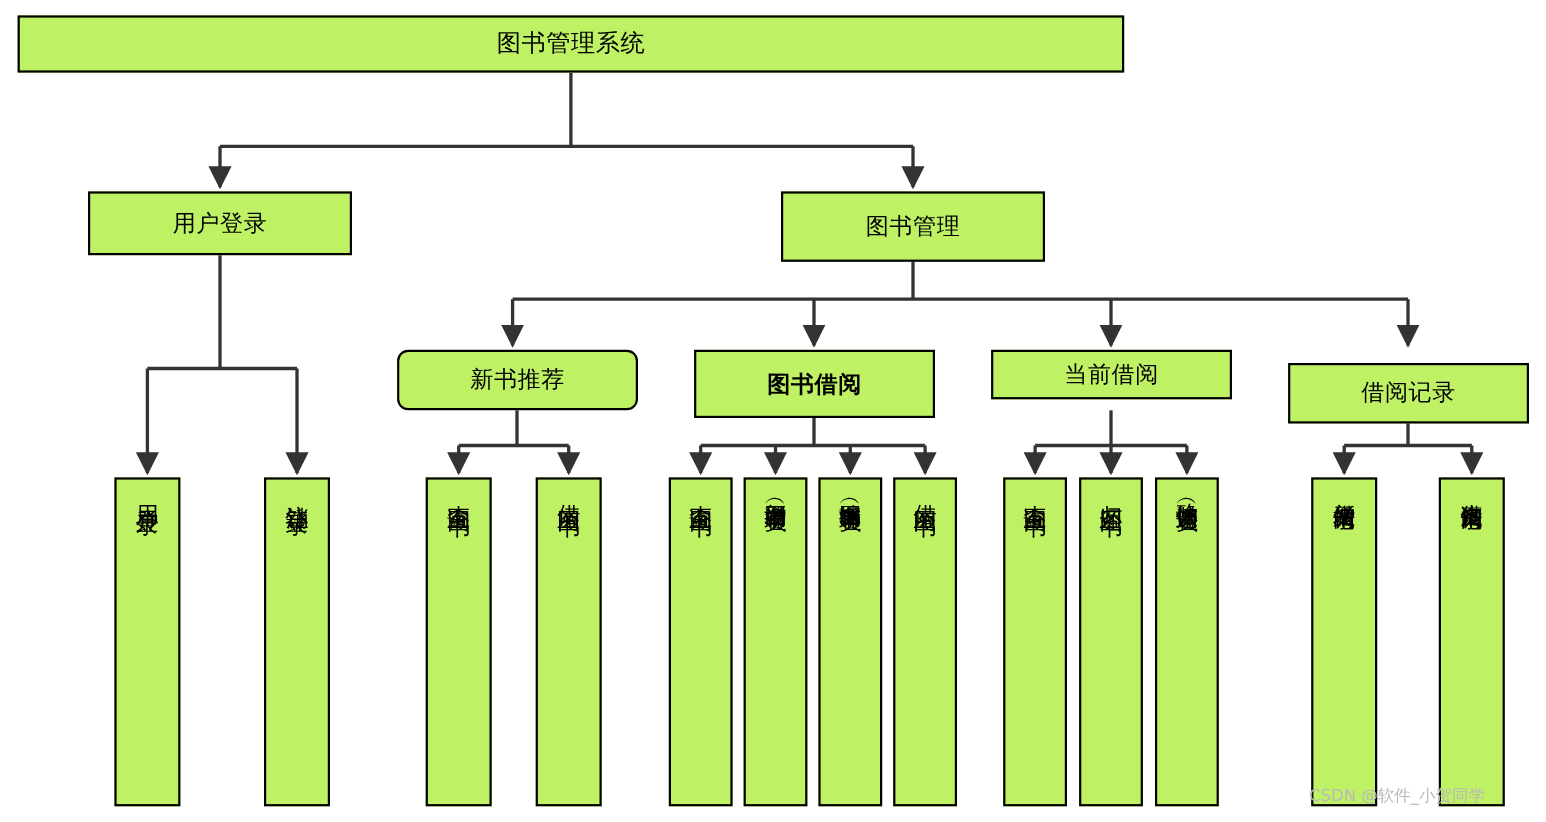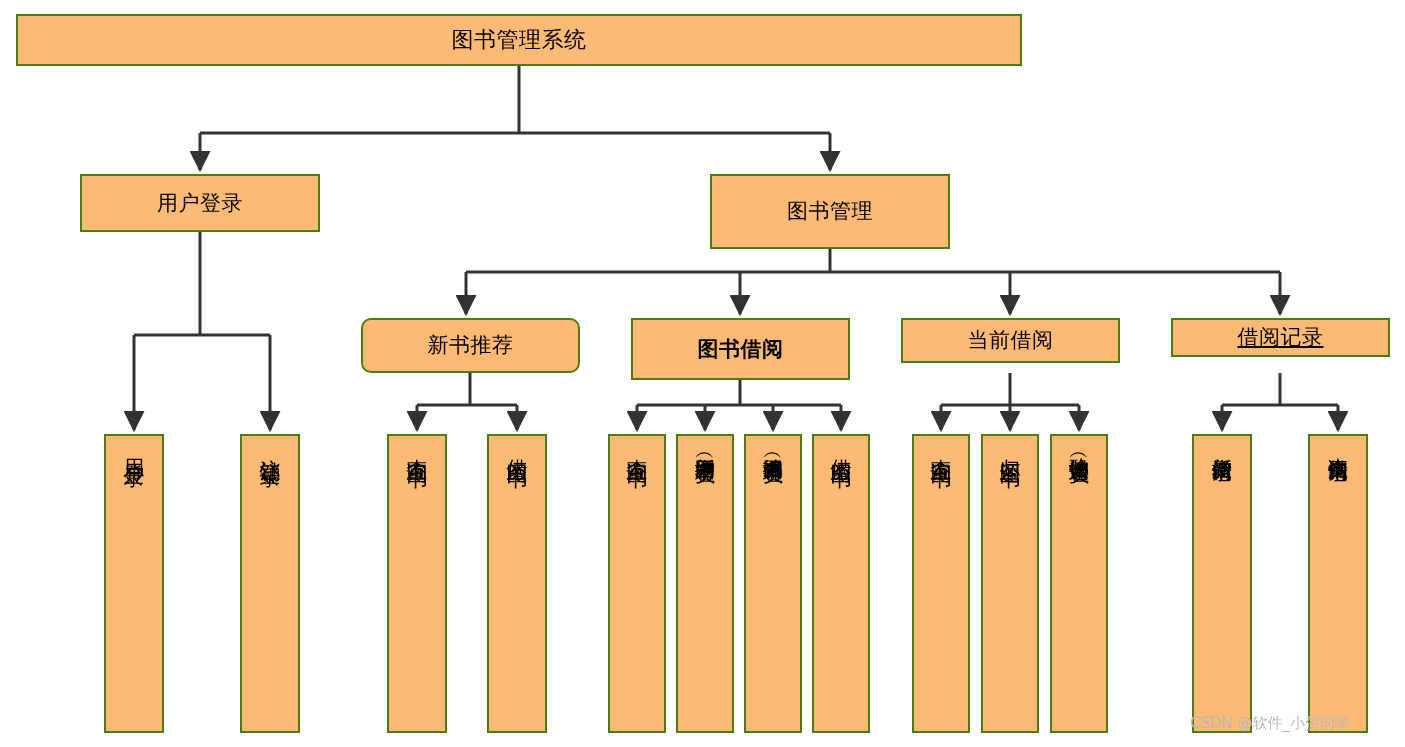--- a/index.html
+++ b/index.html
@@ -22,22 +22,22 @@
     position: absolute;
     left: 0;
     top: 0;
     width: 1405px;
     height: 747px;
     pointer-events: none;
   }
   .node {
     position: absolute;
     box-sizing: border-box;
-    background: #fdba74;
-    border: 2px solid #4d7c0f;
+    background: #bef264;
+    border: 2px solid #000000;
     display: flex;
     align-items: center;
     justify-content: center;
     color: #000000;
     z-index: 2;
   }
   .node-label {
     display: block;
     text-align: center;
     line-height: 1.18;
@@ -136,34 +136,34 @@
     </g>
   </svg>
 
   <div class="node horiz root" style="left:16px; top:14px; width:1006px; height:52px;">
     <span class="node-label">图书管理系统</span>
   </div>
 
   <div class="node horiz" style="left:80px; top:174px; width:240px; height:58px;">
     <span class="node-label">用户登录</span>
   </div>
-  <div class="node horiz" style="left:710px; top:174px; width:240px; height:75px;">
+  <div class="node horiz" style="left:710px; top:174px; width:240px; height:64px;">
     <span class="node-label">图书管理</span>
   </div>
 
   <div class="node horiz" style="left:361px; top:318px; width:219px; height:55px;border-radius:10px;">
     <span class="node-label">新书推荐</span>
   </div>
   <div class="node horiz" style="left:631px; top:318px; width:219px; height:62px;font-weight:bold;">
     <span class="node-label">图书借阅</span>
   </div>
   <div class="node horiz" style="left:901px; top:318px; width:219px; height:45px;">
     <span class="node-label">当前借阅</span>
   </div>
-  <div class="node horiz" style="left:1171px; top:318px; width:219px; height:39px;text-decoration:underline;">
+  <div class="node horiz" style="left:1171px; top:330px; width:219px; height:55px;">
     <span class="node-label">借阅记录</span>
   </div>
 
   <div class="node vert" style="left:104px; top:434px; width:60px; height:299px;">
     <span class="node-label">用户登录</span>
   </div>
   <div class="node vert" style="left:240px; top:434px; width:60px; height:299px;">
     <span class="node-label">注销登录</span>
   </div>
 

